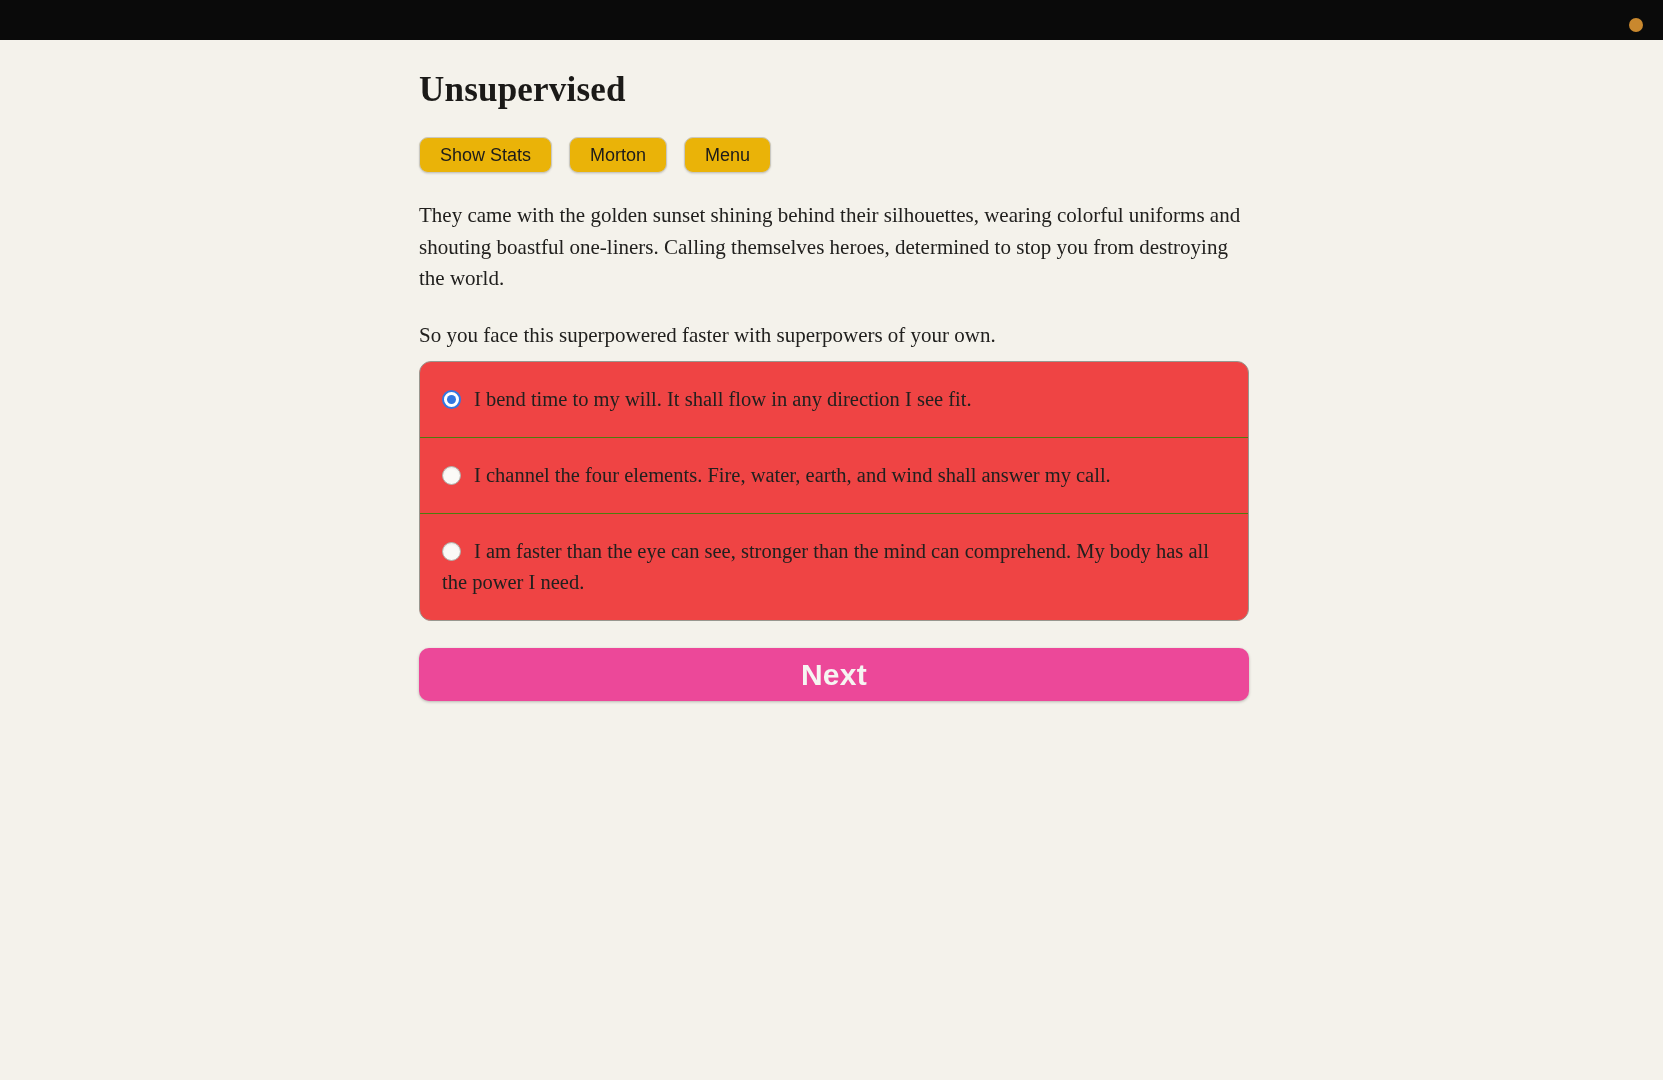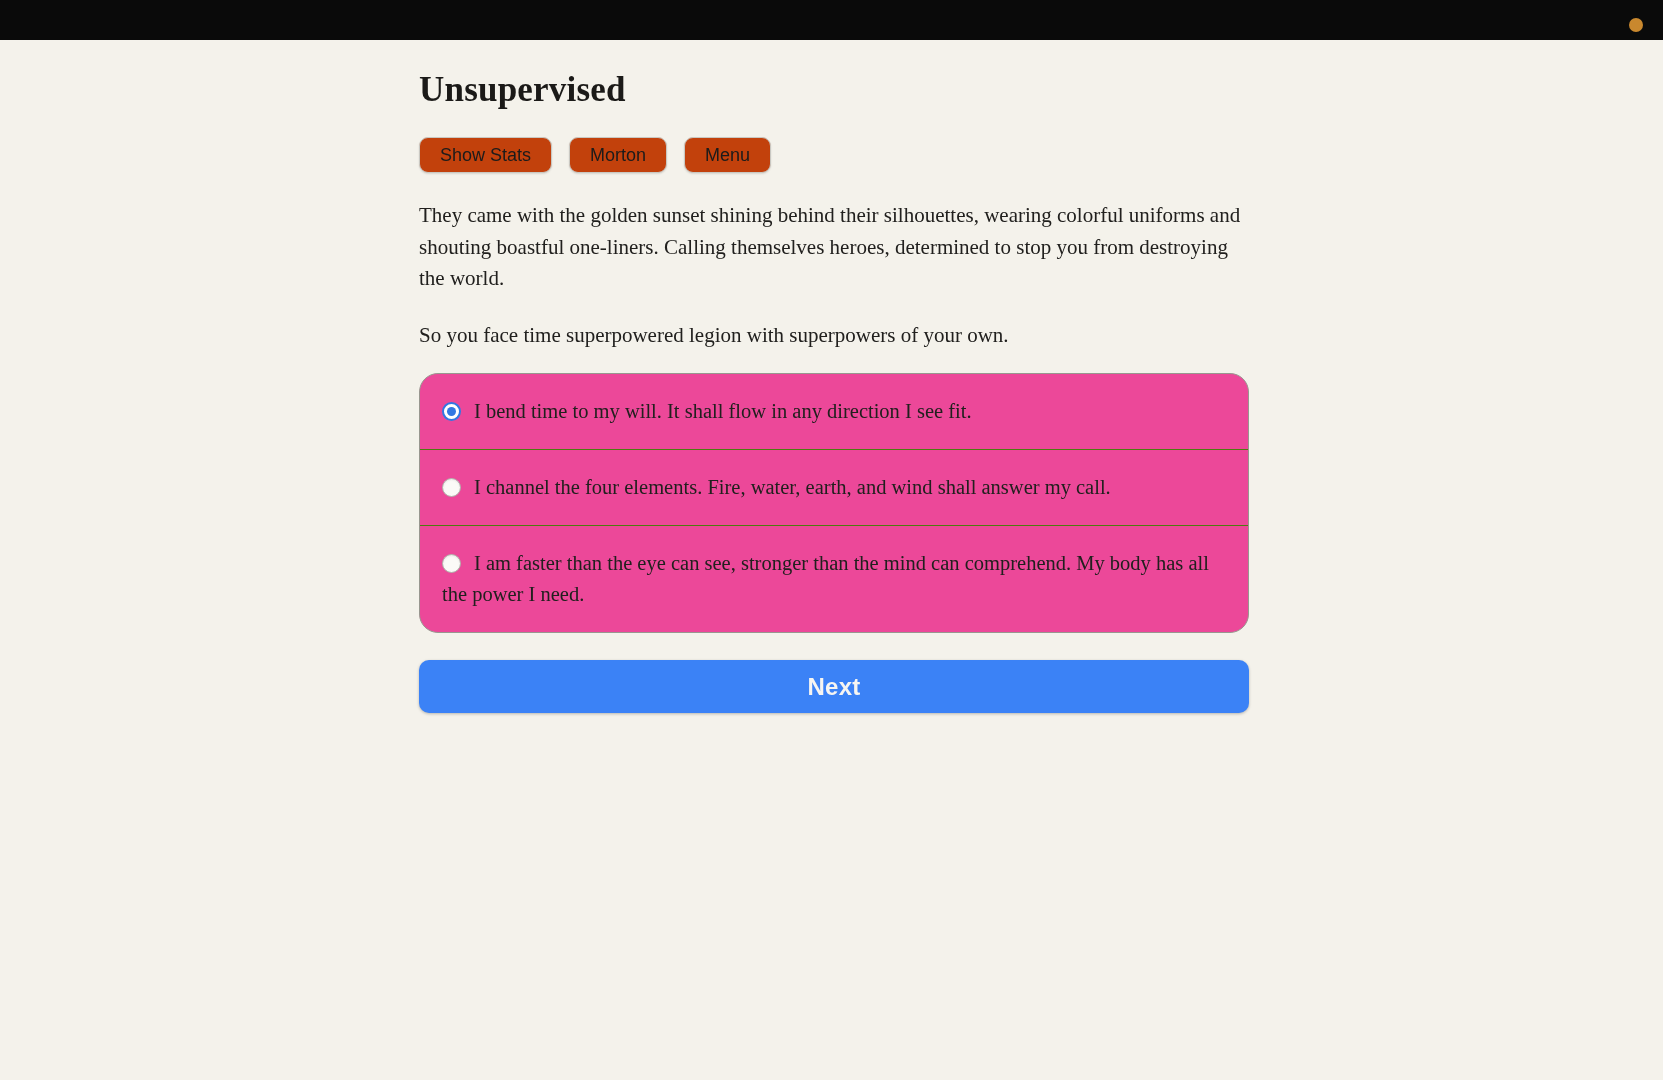--- a/index.html
+++ b/index.html
@@ -50,42 +50,42 @@
   .toolbar {
     margin-top: 27px;
     display: flex;
     gap: 17px;
   }
   .toolbar button {
     font-family: "Liberation Sans", sans-serif;
     font-size: 18px;
     font-weight: 500;
     color: #1b1b1b;
-    background: #c2410c;
+    background: #eab308;
     border: 1px solid #c9c8c2;
     border-radius: 9px;
     height: 36px;
     padding: 0 20px;
     box-shadow: 0 1px 2px rgba(0,0,0,0.12);
     cursor: pointer;
   }
 
   .story p {
     margin-top: 25px;
     font-size: 21px;
     line-height: 31.5px;
     color: #21201e;
   }
   .story p:first-child { margin-top: 27px; }
 
   .choices {
-    margin-top: 22px;
+    margin-top: 10px;
     border: 1px solid #98978f;
-    border-radius: 19px;
-    background: #ec4899;
+    border-radius: 12px;
+    background: #ef4444;
     overflow: hidden;
   }
   .choice-row {
     display: block;
     padding: 22px 22px;
     font-size: 20.5px;
     line-height: 31px;
     color: #21201e;
     cursor: pointer;
   }
@@ -116,24 +116,24 @@
     border-radius: 50%;
     background: #3277e2;
   }
 
   .next-btn {
     margin-top: 27px;
     width: 100%;
     height: 53px;
     border: none;
     border-radius: 10px;
-    background: #3b82f6;
+    background: #ec4899;
     color: #f6f5f2;
     font-family: "Liberation Sans", sans-serif;
-    font-size: 24px;
+    font-size: 30px;
     font-weight: 700;
     letter-spacing: 0.3px;
     box-shadow: 0 1px 3px rgba(0,0,0,0.25);
     cursor: pointer;
   }
 </style>
 </head>
 <body>
 
 <div class="topbar">
@@ -145,21 +145,21 @@
   <h1 class="game-title">Unsupervised</h1>
 
   <div class="toolbar">
     <button>Show Stats</button>
     <button>Morton</button>
     <button>Menu</button>
   </div>
 
   <div class="story">
     <p>They came with the golden sunset shining behind their silhouettes, wearing colorful uniforms and shouting boastful one-liners. Calling themselves heroes, determined to stop you from destroying the world.</p>
-    <p>So you face time superpowered legion with superpowers of your own.</p>
+    <p>So you face this superpowered faster with superpowers of your own.</p>
   </div>
 
   <div class="choices">
     <label class="choice-row">
       <span class="radio checked"></span><span>I bend time to my will. It shall flow in any direction I see fit.</span>
     </label>
     <label class="choice-row">
       <span class="radio"></span><span>I channel the four elements. Fire, water, earth, and wind shall answer my call.</span>
     </label>
     <label class="choice-row">

